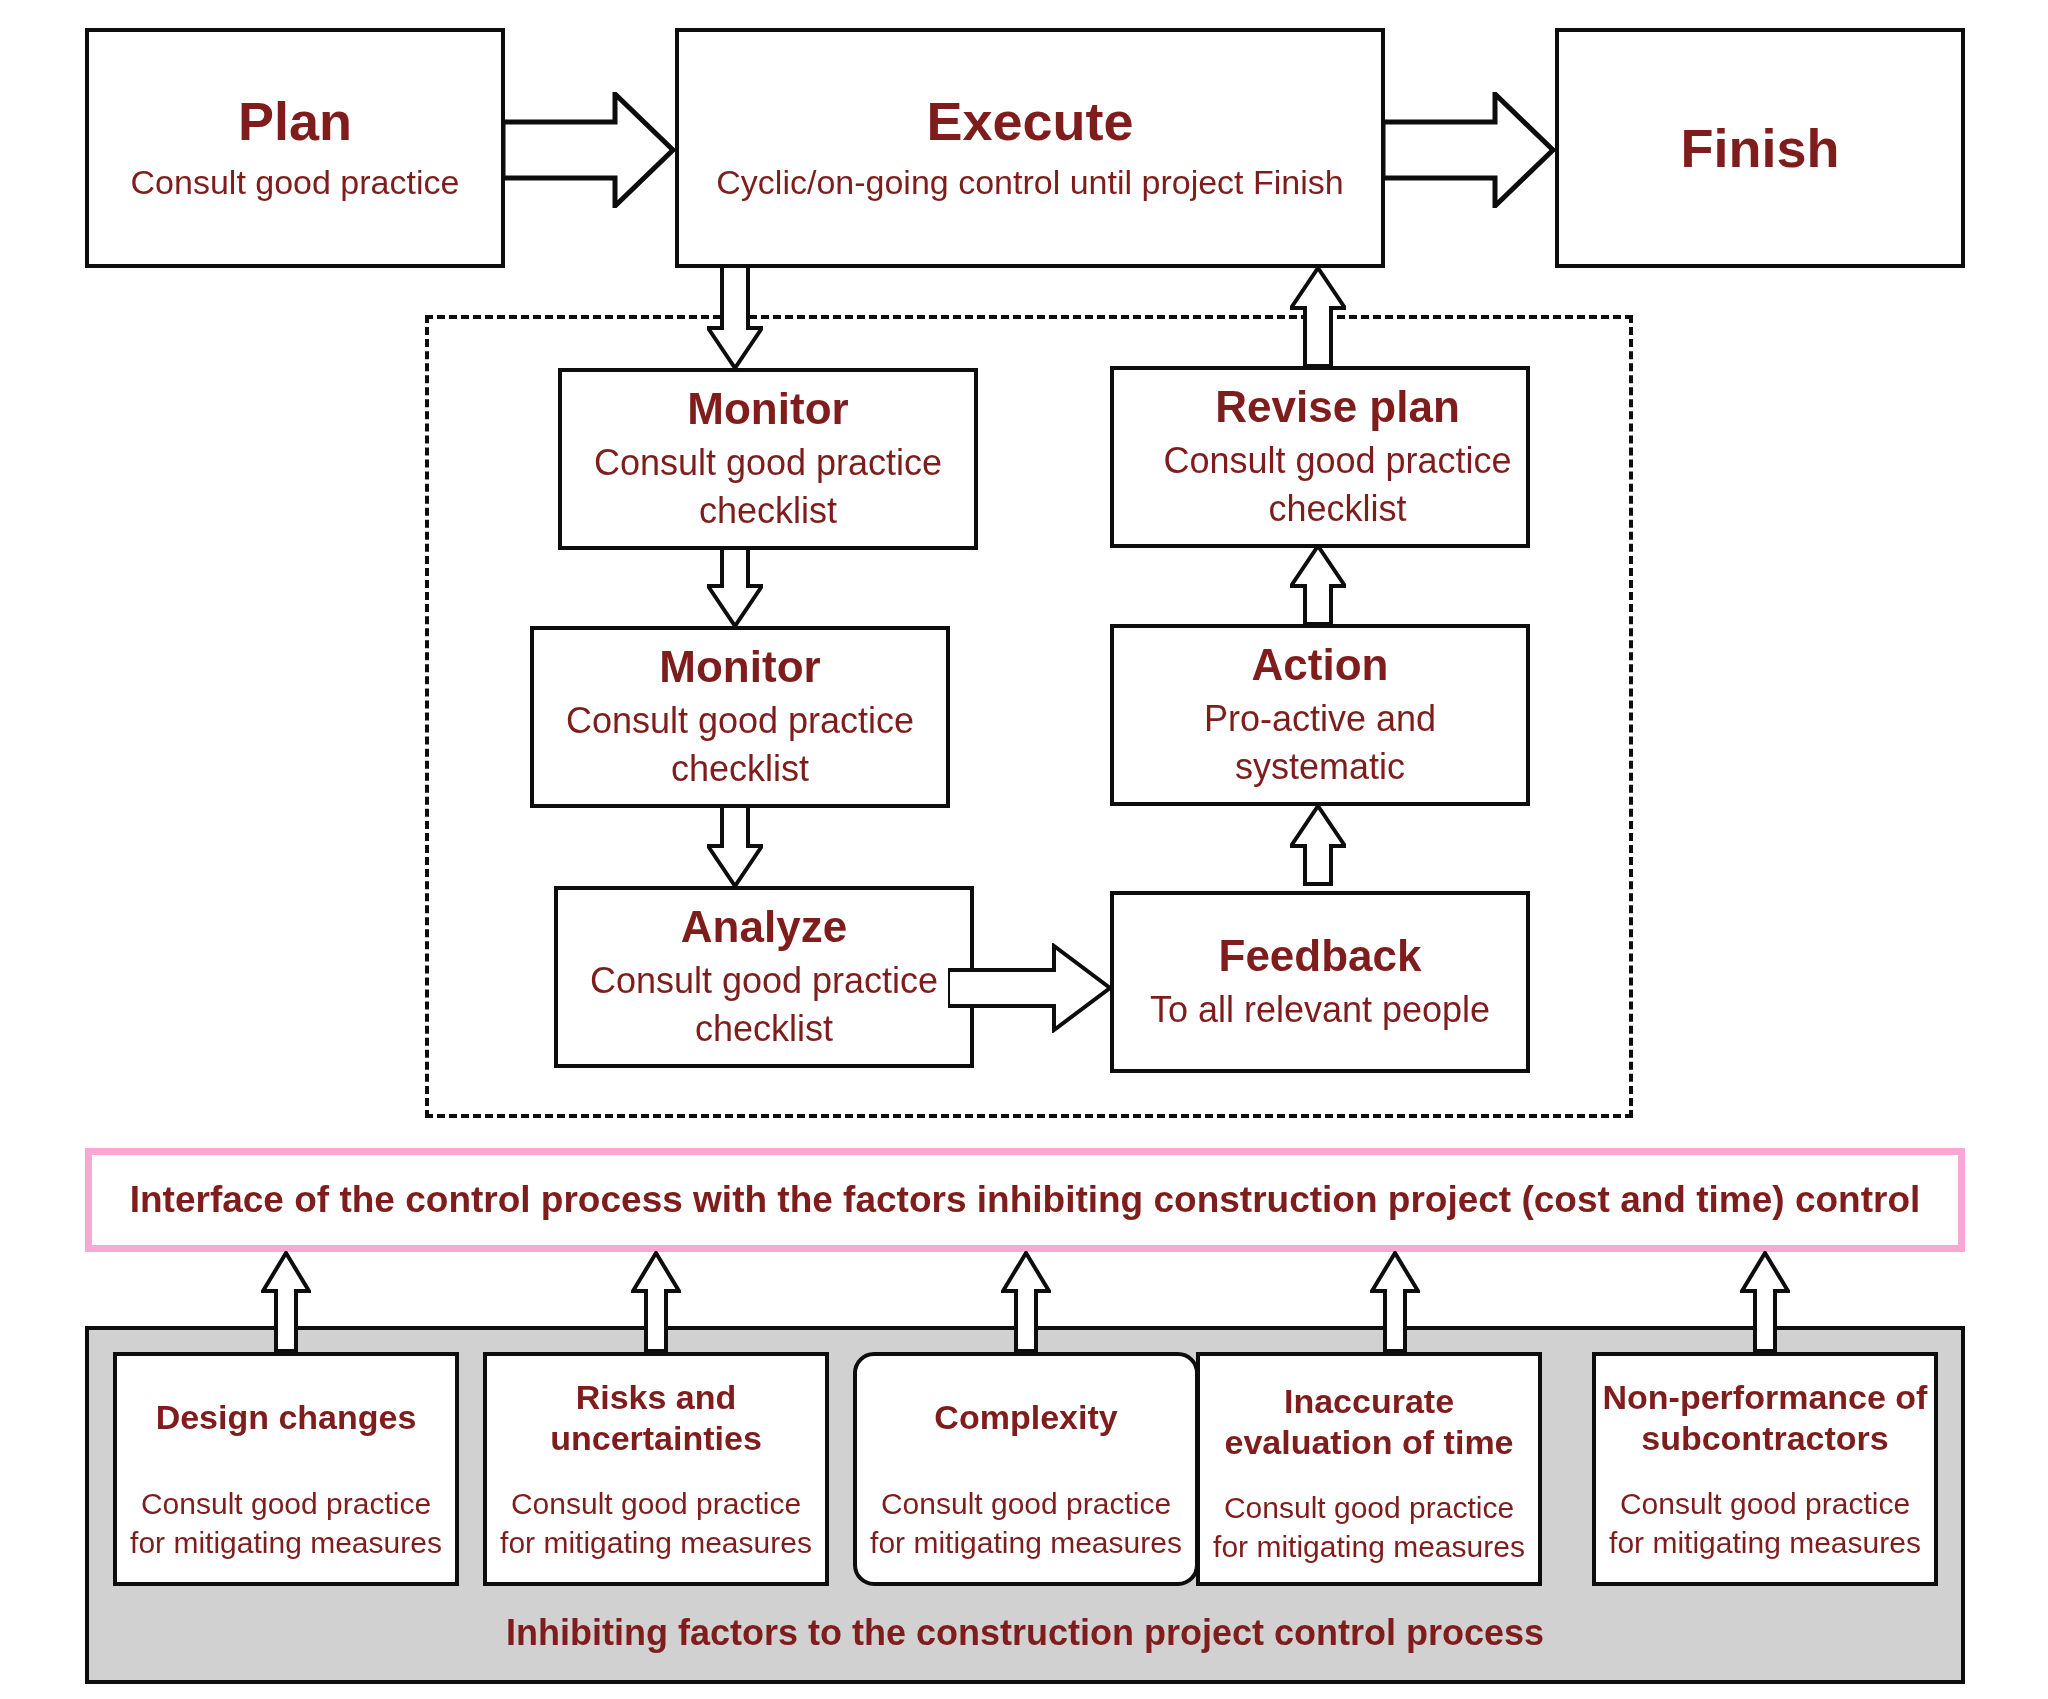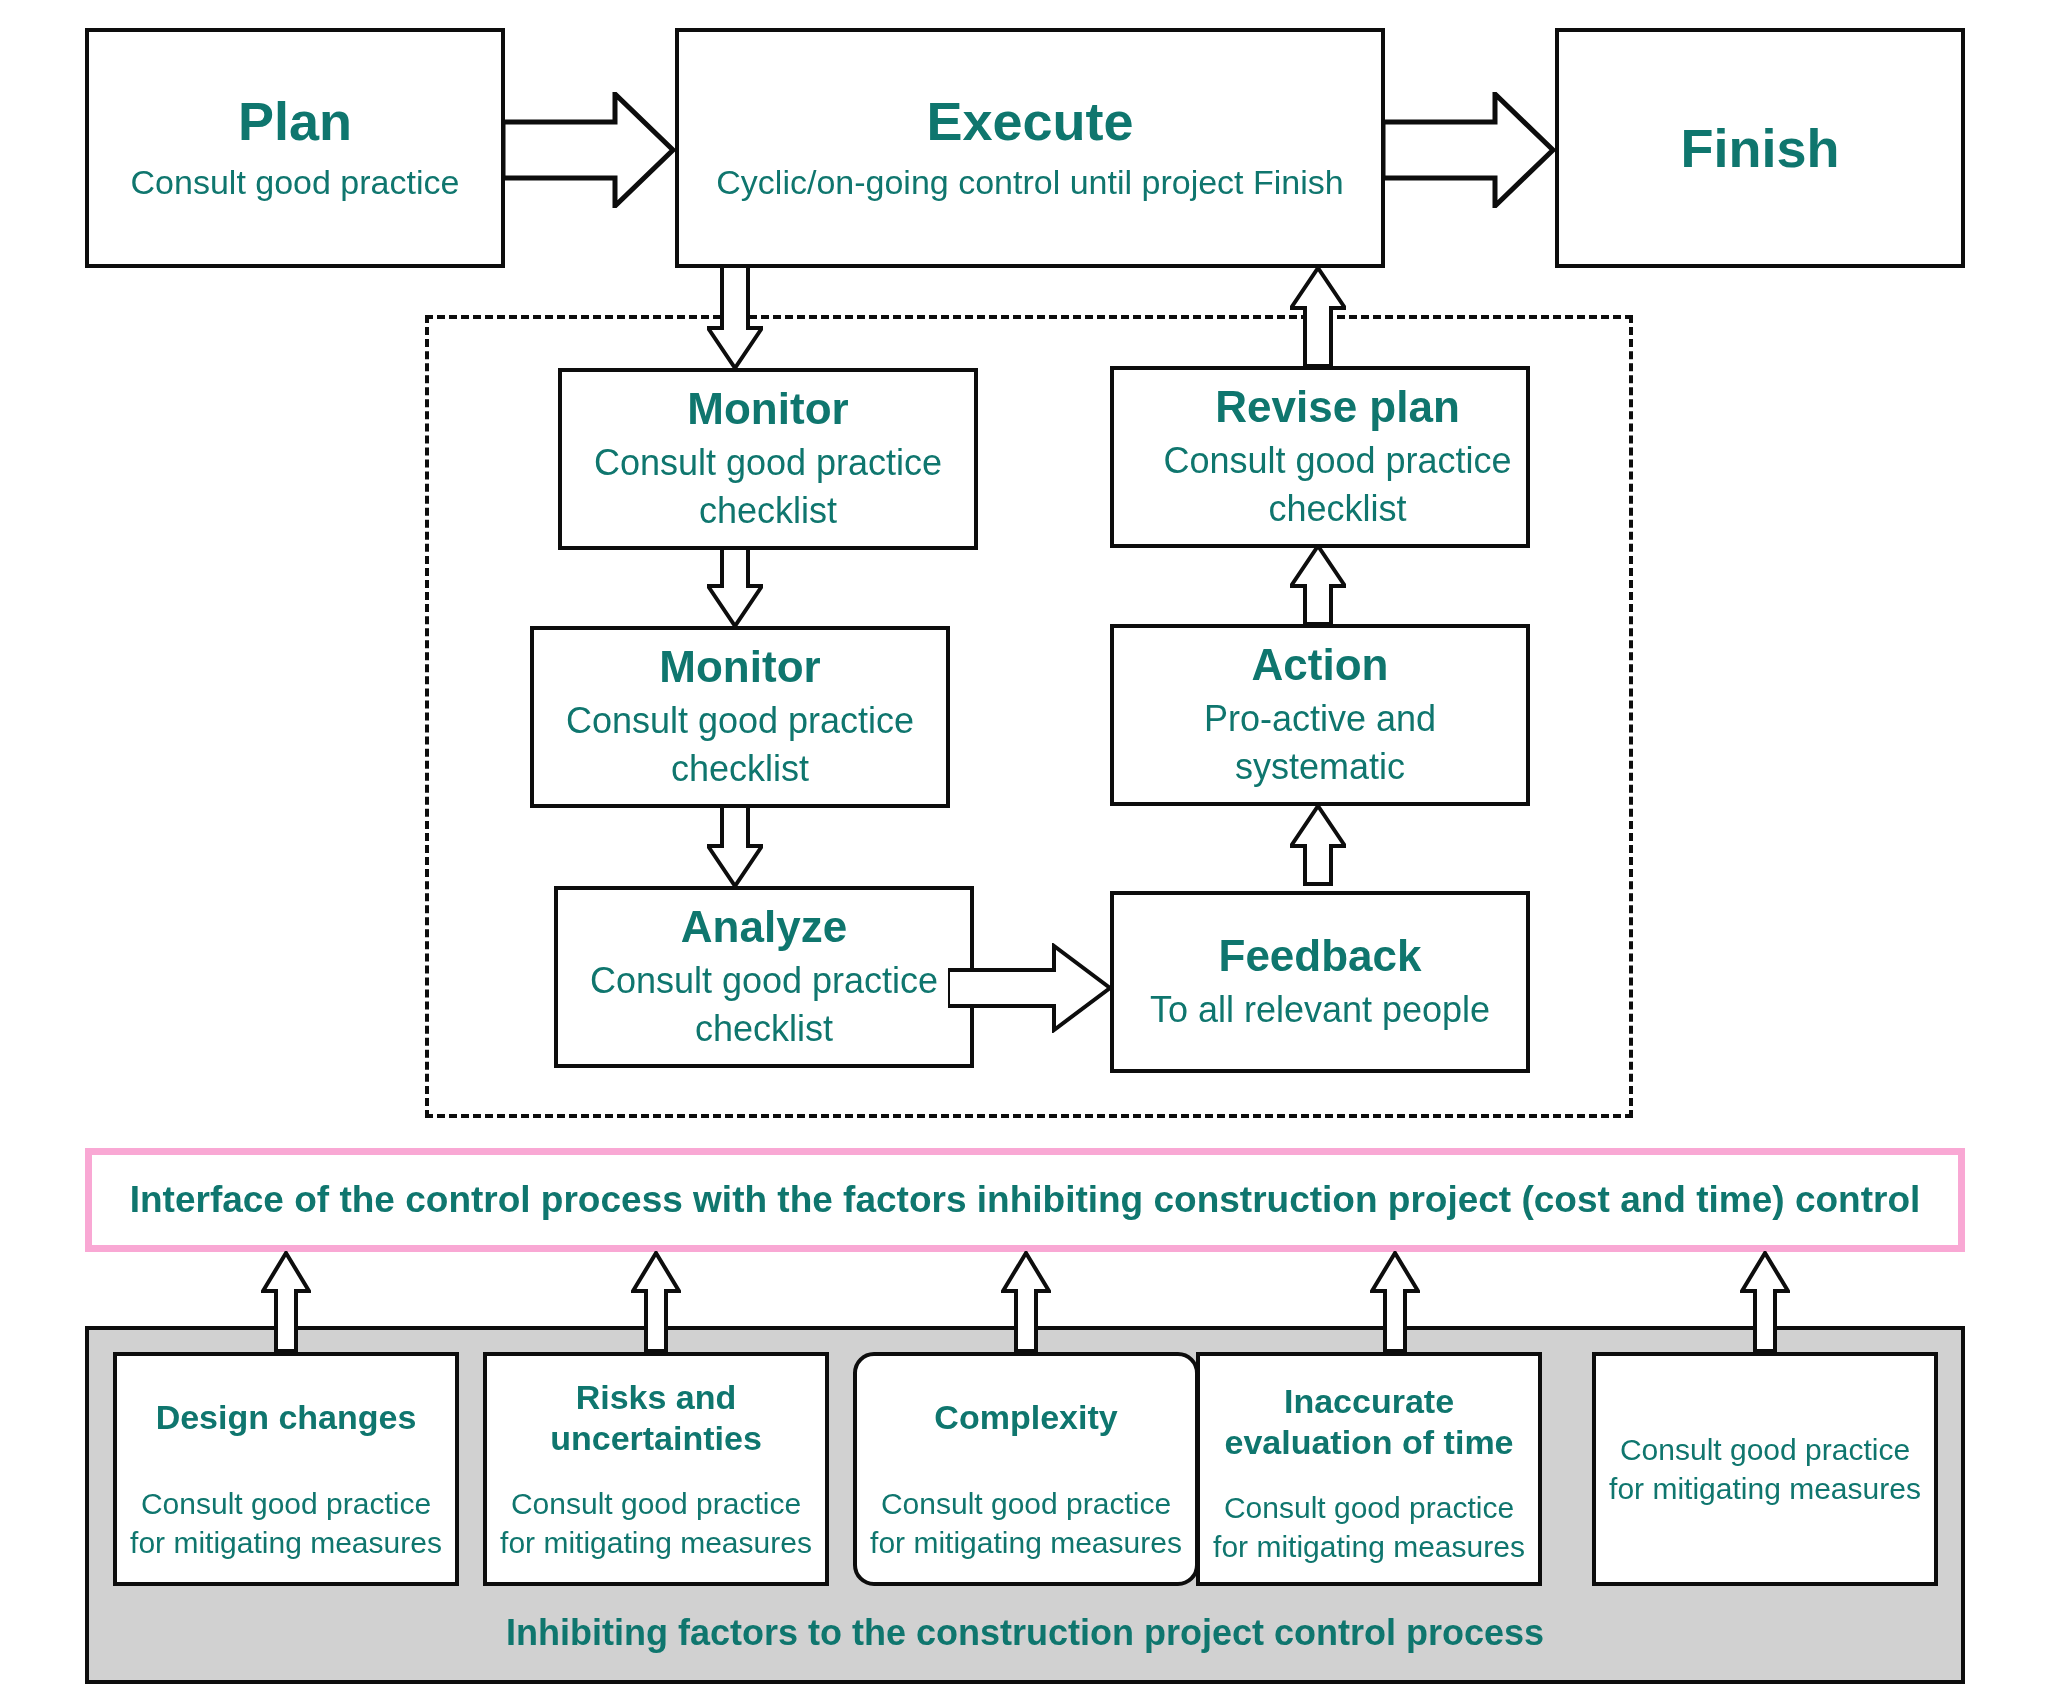--- a/index.html
+++ b/index.html
@@ -1,21 +1,21 @@
 <!DOCTYPE html>
 <html><head>
 <meta charset="utf-8">
 <style>
   html,body{margin:0;padding:0;background:#ffffff;}
   .canvas{
     position:relative;
     width:2048px;height:1699px;
     background:#ffffff;
     font-family:"Liberation Sans", sans-serif;
-    color:#0f766e;
+    color:#7f1d1d;
     overflow:hidden;
   }
   .box{
     position:absolute;
     background:#ffffff;
     border:4px solid #0d0d0d;
     box-sizing:border-box;
     display:flex;flex-direction:column;
     align-items:center;justify-content:center;
     text-align:center;
@@ -156,20 +156,21 @@
   </div>
   <div class="factor" style="left:853px;border-radius:21px;">
     <div class="factor-title">Complexity</div>
     <div class="factor-body">Consult good practice for mitigating measures</div>
   </div>
   <div class="factor" style="left:1196px;justify-content:flex-end;">
     <div class="factor-title">Inaccurate evaluation of time</div>
     <div class="factor-body">Consult good practice for mitigating measures</div>
   </div>
   <div class="factor" style="left:1592px;">
+    <div class="factor-title">Non-performance of subcontractors</div>
     <div class="factor-body">Consult good practice for mitigating measures</div>
   </div>
 
   <svg class="arrow" style="left:261px;top:1251px;" width="50" height="102">
     <polygon points="15,100 15,40 2,40 25,2 48,40 35,40 35,100" stroke-width="4"></polygon>
   </svg>
   <svg class="arrow" style="left:631px;top:1251px;" width="50" height="102">
     <polygon points="15,100 15,40 2,40 25,2 48,40 35,40 35,100" stroke-width="4"></polygon>
   </svg>
   <svg class="arrow" style="left:1001px;top:1251px;" width="50" height="102">

